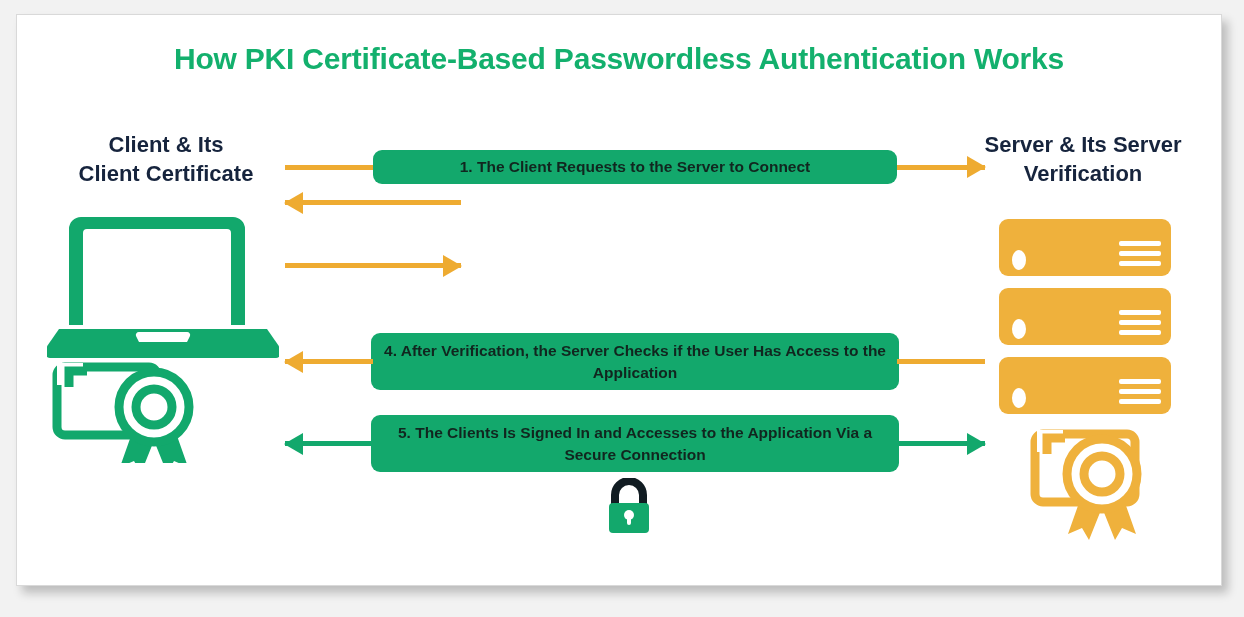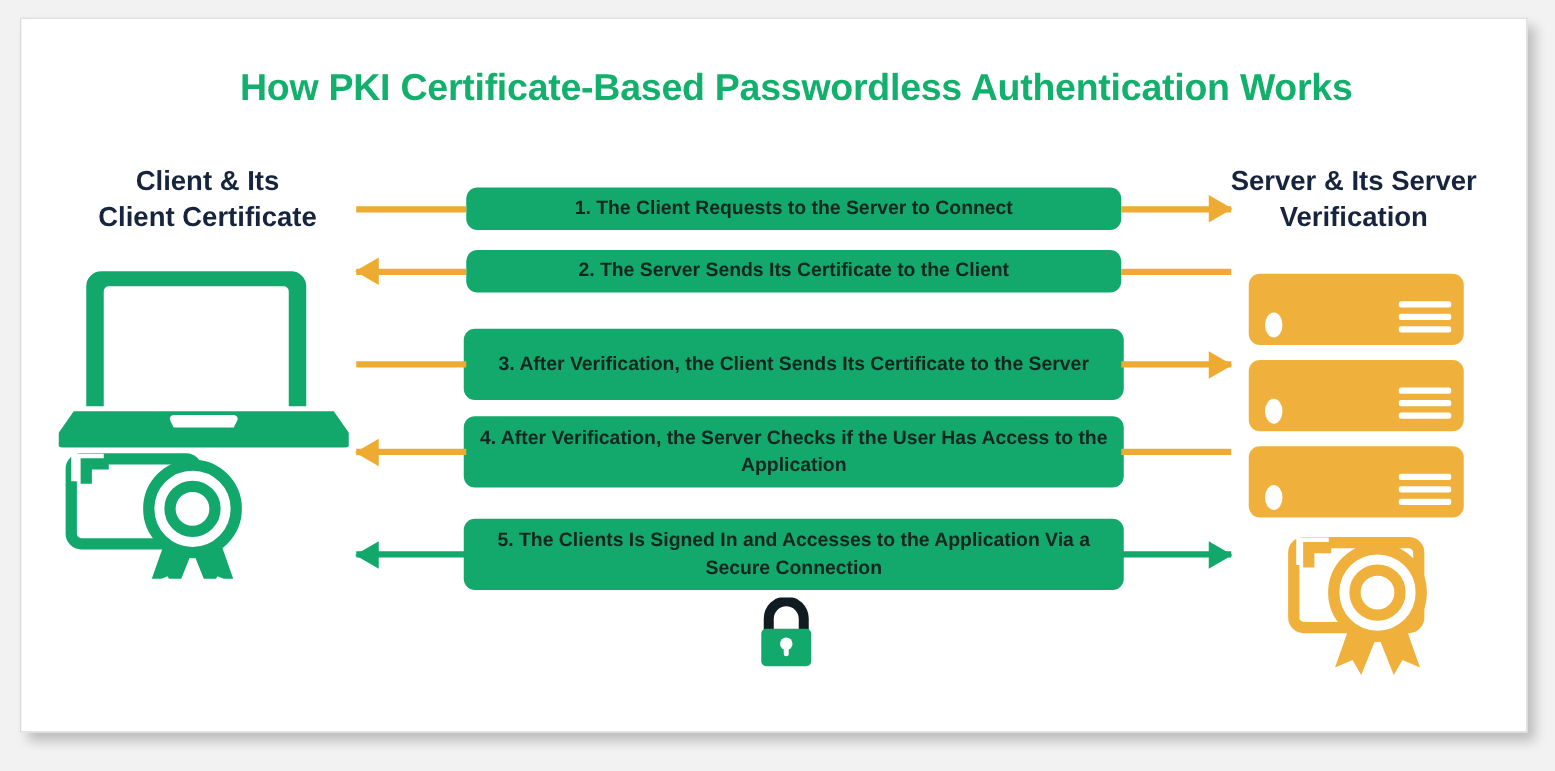--- a/index.html
+++ b/index.html
@@ -26,29 +26,28 @@
     background: #ffffff;
     border: 1px solid #d9d9d9;
     box-shadow: 6px 7px 9px rgba(0,0,0,0.22);
     overflow: hidden;
   }
 
   
   .title {
     position: absolute;
     left: 0;
-    top: 39px;
+    top: 27px;
     width: 1204px;
     text-align: center;
     font-size: 30px;
     font-weight: bold;
     color: #13b06d;
     letter-spacing: -0.2px;
     white-space: nowrap;
-    margin-left: 18px;
   }
 
   
   .col-head {
     position: absolute;
     text-align: center;
     font-size: 22px;
     font-weight: bold;
     color: #16243d;
     line-height: 1.30;
@@ -227,27 +226,25 @@
       <div class="step-box h1">1. The Client Requests to the Server to Connect</div>
       <div class="tail">
         <span class="head right"></span>
       </div>
     </div>
 
     <div class="row r2">
       <div class="lead">
         <span class="head left"></span>
       </div>
-      <div class="step-box h1">2. The Server Sends Its Certificate to the Client</div>
       <div class="tail"></div>
     </div>
 
     <div class="row r3">
       <div class="lead"></div>
-      <div class="step-box h2">3. After Verification, the Client Sends Its Certificate to the Server</div>
       <div class="tail">
         <span class="head right"></span>
       </div>
     </div>
 
     <div class="row r4">
       <div class="lead">
         <span class="head left"></span>
       </div>
       <div class="step-box h2">4. After Verification, the Server Checks if the User Has Access to the Application</div>

